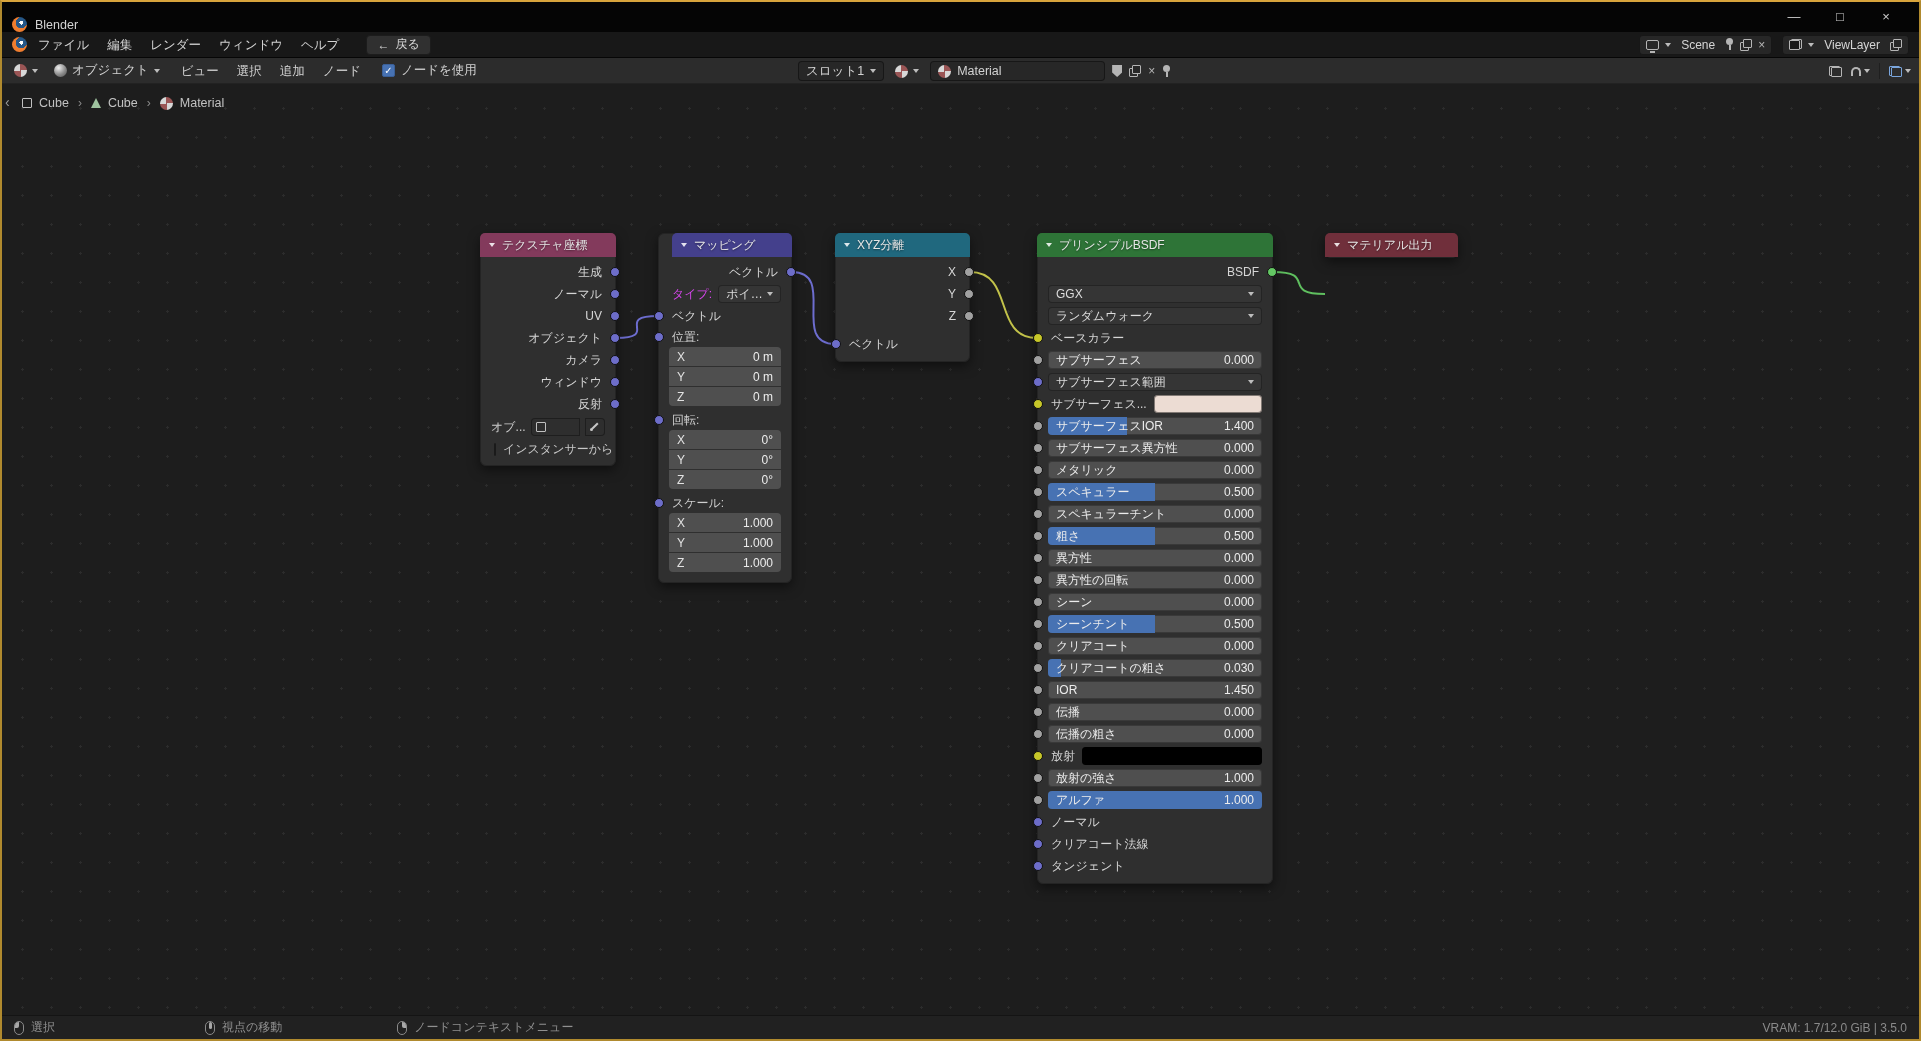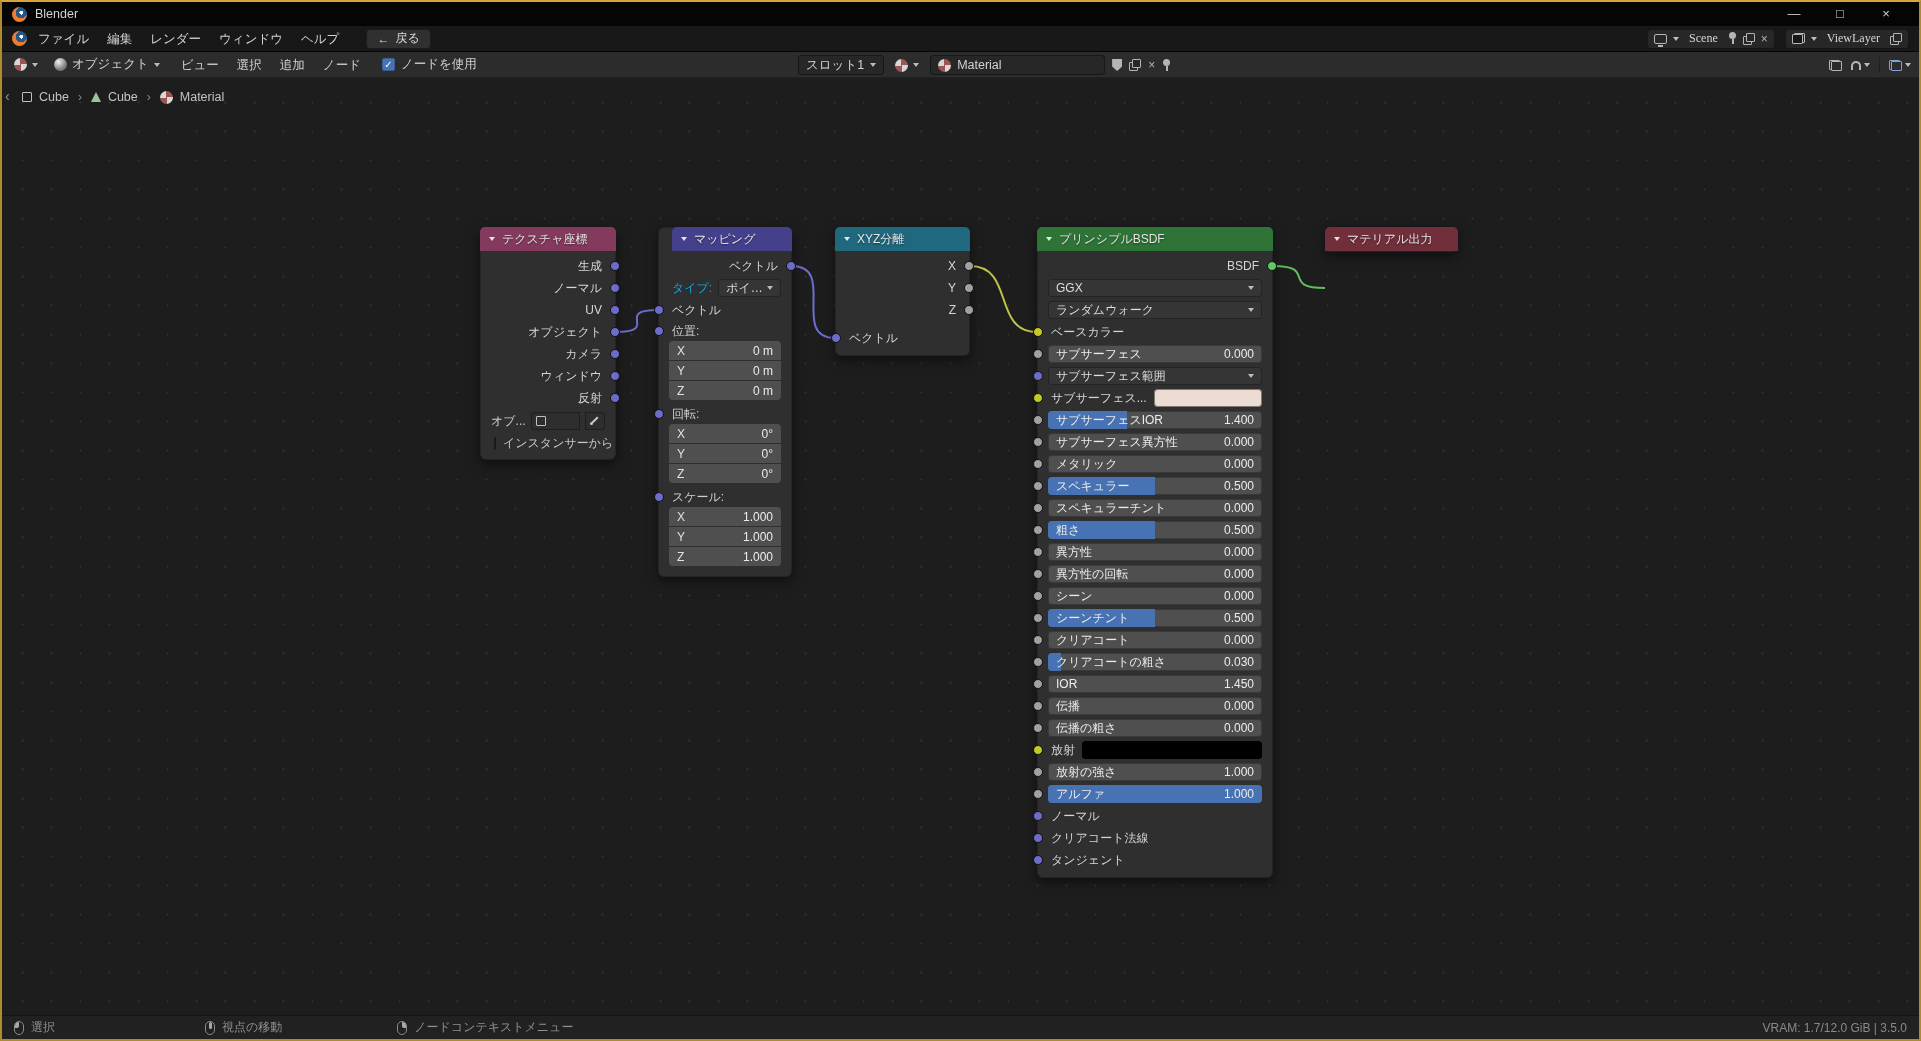--- a/index.html
+++ b/index.html
@@ -3,36 +3,36 @@
 <meta charset="utf-8">
 <style>
   * { margin:0; padding:0; box-sizing:border-box; }
   html,body { background:#000; }
   body { font-family:"Liberation Sans","DejaVu Sans",sans-serif; }
 
   .window { width:1921px; height:1041px; display:flex; flex-direction:column;
     border:2px solid #b08a2e; border-top-color:#d8a43c; background:#1d1d1d; overflow:hidden; }
 
   
-  .titlebar { height:24px; background:#050505; display:flex; align-items:center;
+  .titlebar { height:30px; background:#050505; display:flex; align-items:flex-end;
     padding:0 10px; gap:8px; color:#d2d2d2; font-size:12.5px; flex:0 0 auto; }
   .win-controls { margin-left:auto; display:flex; align-items:center; }
   .win-btn { width:46px; text-align:center; color:#cfcfcf; font-size:13px; height:30px; line-height:30px; cursor:default; }
 
   
   .topbar { height:26px; background:#181818; display:flex; align-items:center;
     padding:0 10px; gap:2px; border-bottom:1px solid #060606; flex:0 0 auto; color:#d0d0d0; font-size:12.5px; }
   .menus { display:flex; align-items:center; }
   .menu-item { padding:0 9px; height:24px; line-height:24px; border-radius:4px; color:#d2d2d2; white-space:nowrap; }
   .back-btn { display:flex; align-items:center; gap:6px; background:#303030; border:1px solid #1c1c1c;
     border-radius:4px; height:20px; padding:0 10px; color:#d8d8d8; font-size:12px; margin-left:16px; }
   .topbar-right { margin-left:auto; display:flex; gap:10px; align-items:center; }
   .selector { display:flex; align-items:center; gap:6px; background:#272727; border-radius:4px; height:20px;
     padding:0 7px; color:#d5d5d5; font-size:12px; box-shadow:inset 0 0 0 1px rgba(0,0,0,.4); }
-  .sel-label { padding:0 4px;font-family:Liberation Serif, serif; }
+  .sel-label { padding:0 4px; }
   .x-glyph { color:#b5b5b5; font-size:12px; line-height:1; }
 
   
   .editor { flex:1; position:relative; background:#1d1d1d; }
   .editor-header { position:absolute; top:0; left:0; right:0; height:26px; background:#2c2c2c;
     display:flex; align-items:center; padding:0 8px; gap:10px; z-index:5; border-bottom:1px solid #222;
     color:#d2d2d2; font-size:12.5px; }
   .eh-left { display:flex; align-items:center; gap:8px; }
   .hbtn { display:flex; align-items:center; gap:5px; padding:0 4px; height:24px; }
   .checkbox-wrap { display:flex; align-items:center; gap:6px; margin-left:4px; }
@@ -71,21 +71,21 @@
   .nrow.checkrow { height:20px; }
   .out { justify-content:flex-end; }
   .out .rlabel { padding-right:13px; }
   .in .rlabel { padding-left:13px; }
   .sec .rlabel { padding-left:13px; color:#cfcfcf; }
   .rlabel { white-space:nowrap; }
   .socket { position:absolute; width:10px; height:10px; border-radius:50%;
     border:1px solid #101010; top:50%; transform:translateY(-50%); z-index:2; }
   .socket.left { left:-5px; } .socket.right { right:-5px; }
   .ddrow { padding:0 10px; gap:6px; }
-  .ddlabel { color:#0ea5e9; white-space:nowrap; padding-left:3px; }
+  .ddlabel { color:#d946ef; white-space:nowrap; padding-left:3px; }
   .dd-field { flex:1; height:18px; background:#353535; border-radius:4px; display:flex; align-items:center;
     justify-content:space-between; padding:0 8px; color:#dddddd; box-shadow:inset 0 0 0 1px rgba(0,0,0,.32); min-width:0; }
   .dd-field span:first-child { overflow:hidden; text-overflow:ellipsis; white-space:nowrap; }
   .valrow { padding:0 10px; }
   .val-field { position:relative; flex:1; height:18px; background:#4f4f4f; border-radius:4px; display:flex;
     align-items:center; justify-content:space-between; padding:0 8px; overflow:hidden;
     box-shadow:inset 0 0 0 1px rgba(0,0,0,.28); }
   .fill { position:absolute; left:0; top:0; bottom:0; }
   .vlabel,.vvalue { position:relative; z-index:1; color:#ececec; white-space:nowrap; }
   .colorrow { padding:0 10px; gap:7px; }

